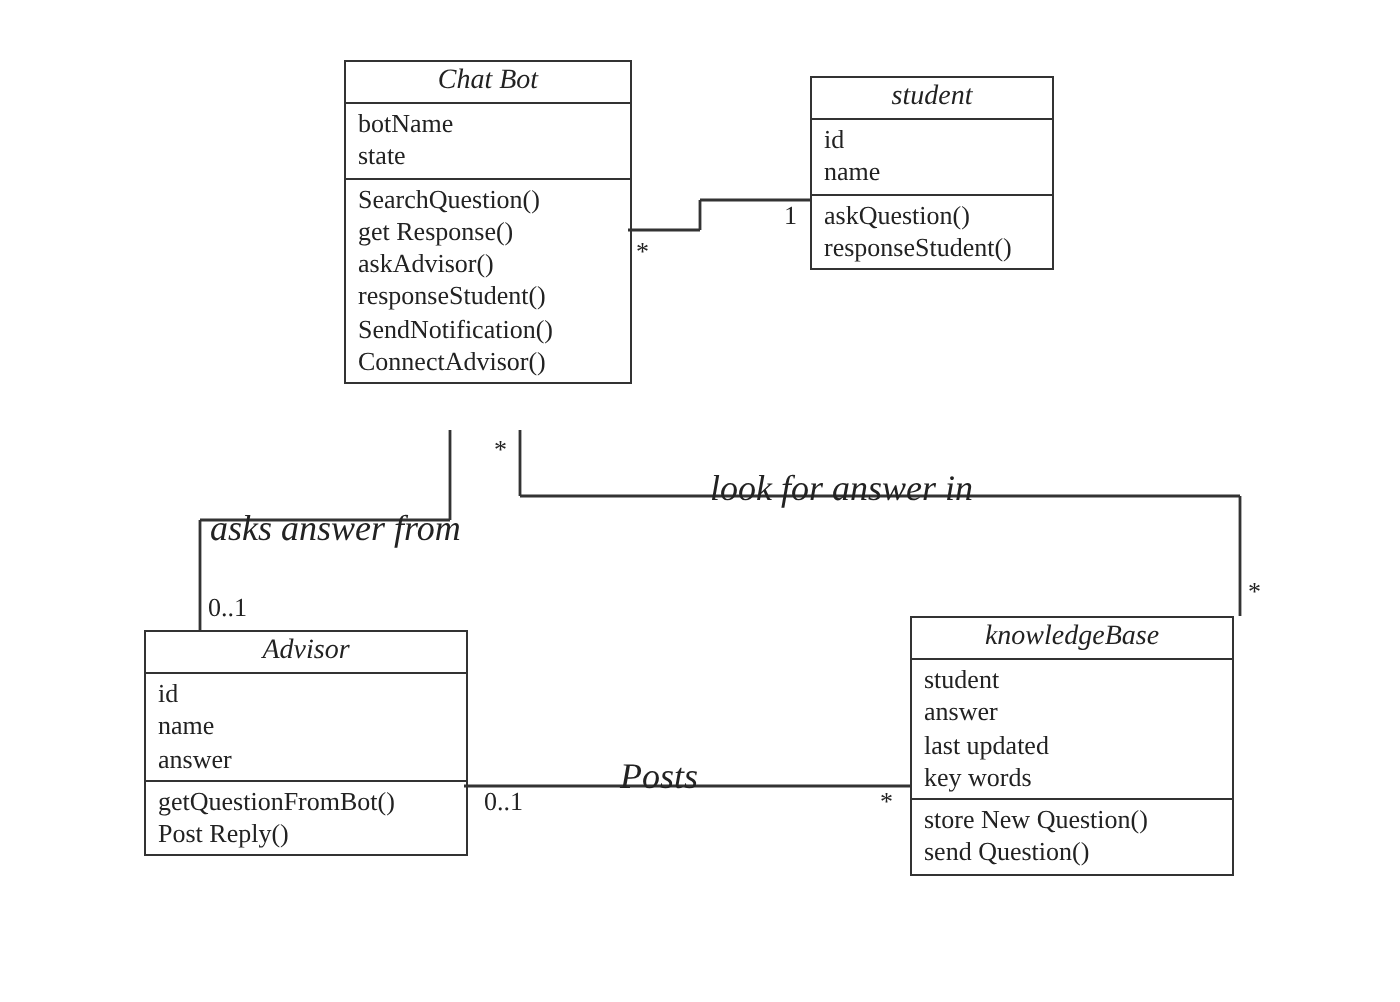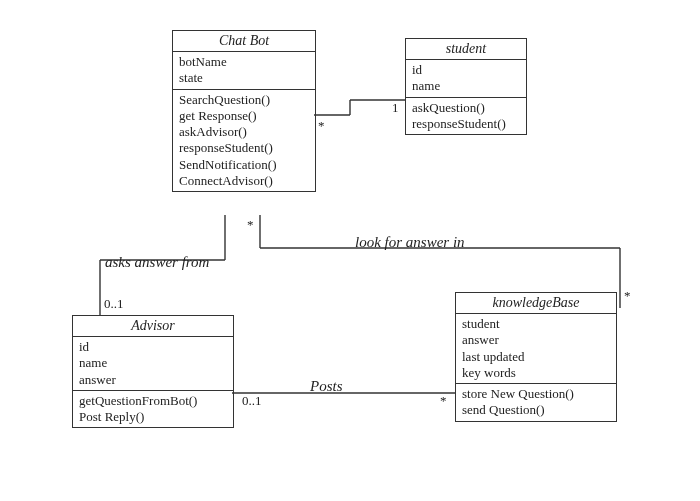--- a/index.html
+++ b/index.html
@@ -6,21 +6,21 @@
     font-family:"Comic Sans MS","Segoe Script","Bradley Hand",cursive;
     color:#222;}
   .stage{position:relative;width:700px;height:501px;border-radius:30px;}
   .class-box{position:absolute;border:1.5px solid #333;background:#fff;}
   .class-title{border-bottom:1.5px solid #333;text-align:center;
     font-style:italic;padding:2px 4px;font-size:14px;}
   .attr-sec{border-bottom:1.5px solid #333;padding:2px 6px;font-size:13px;
     line-height:1.25;}
   .meth-sec{padding:2px 6px;font-size:13px;line-height:1.25;}
   .attr-sec div,.meth-sec div{white-space:nowrap;}
-  .rel-label{position:absolute;font-size:15px;font-style:italic;}
+  .rel-label{position:absolute;font-size:18px;font-style:italic;}
   .mult{position:absolute;font-size:13px;}
   svg.wires{position:absolute;left:0;top:0;width:700px;height:501px;
     pointer-events:none;}
   svg.wires line{stroke:#333;stroke-width:1.4;}
 </style>
 </head>
 <body>
 <div class="stage">
 
 <div class="class-box" style="left:172px;top:30px;width:142px;">
@@ -57,21 +57,21 @@
     <div>id</div>
     <div>name</div>
     <div>answer</div>
   </div>
   <div class="meth-sec">
     <div>getQuestionFromBot()</div>
     <div>Post Reply()</div>
   </div>
 </div>
 
-<div class="class-box" style="left:455px;top:292px;width:160px;">
+<div class="class-box" style="left:455px;top:308px;width:160px;">
   <div class="class-title">knowledgeBase</div>
   <div class="attr-sec">
     <div>student</div>
     <div>answer</div>
     <div>last updated</div>
     <div>key words</div>
   </div>
   <div class="meth-sec">
     <div>store New Question()</div>
     <div>send Question()</div>

